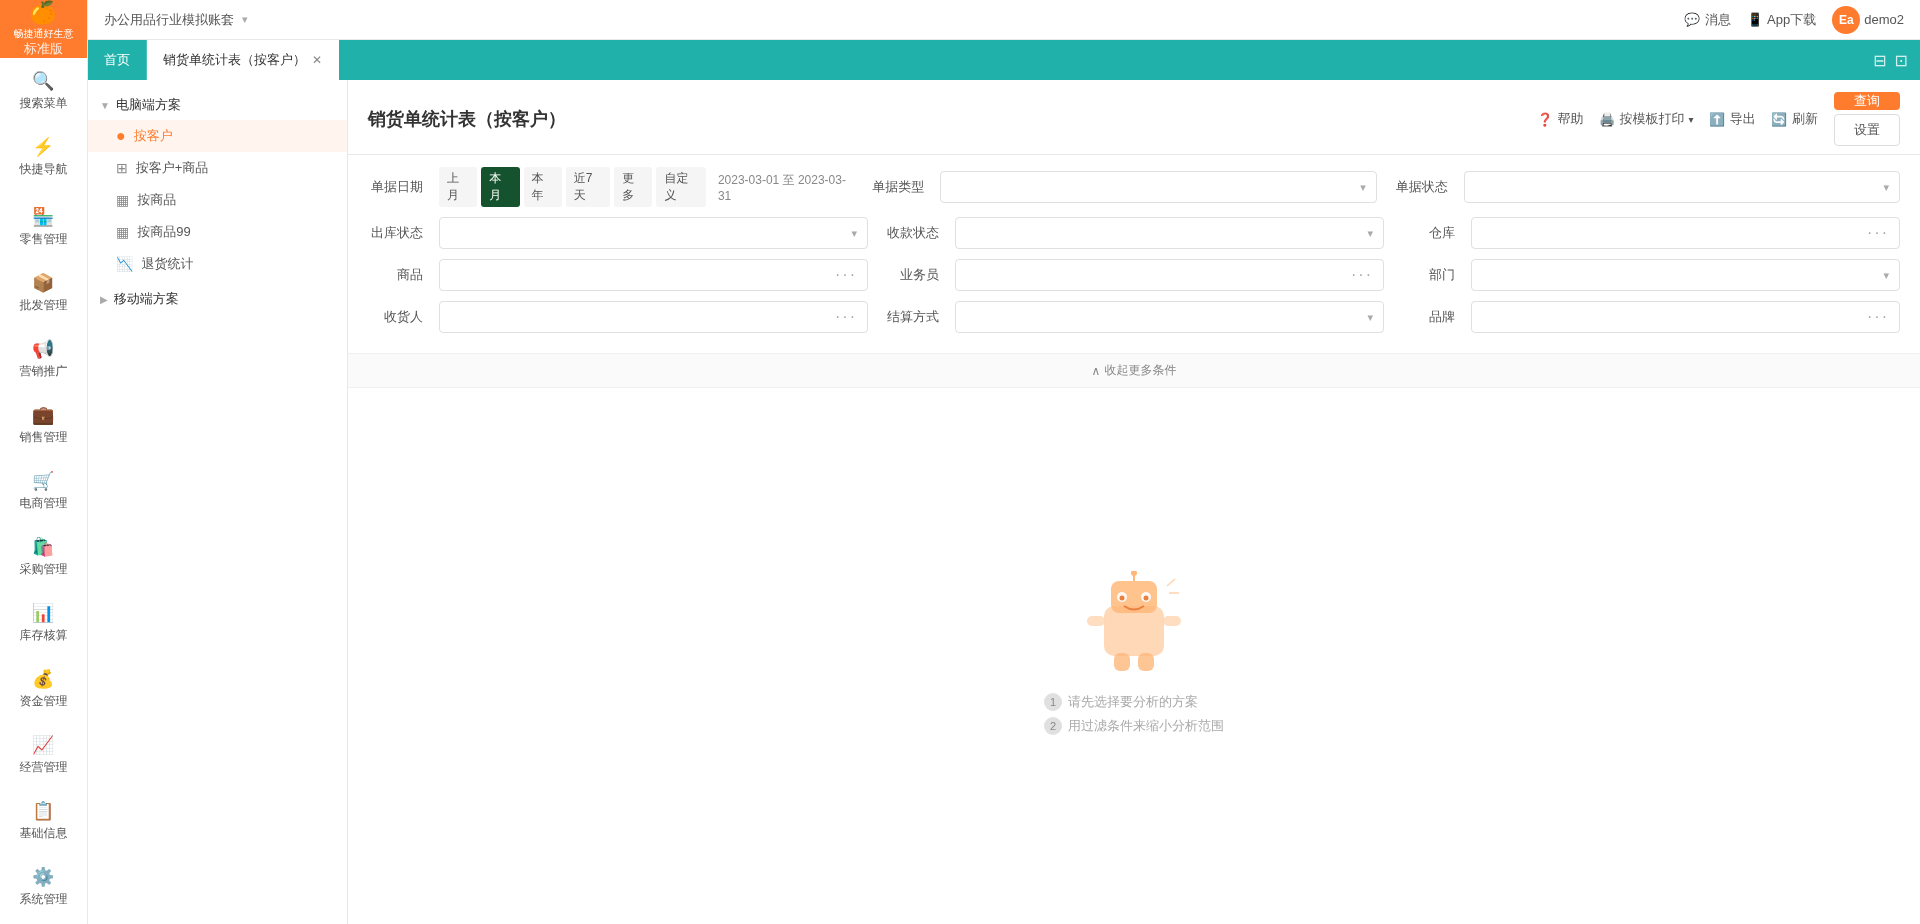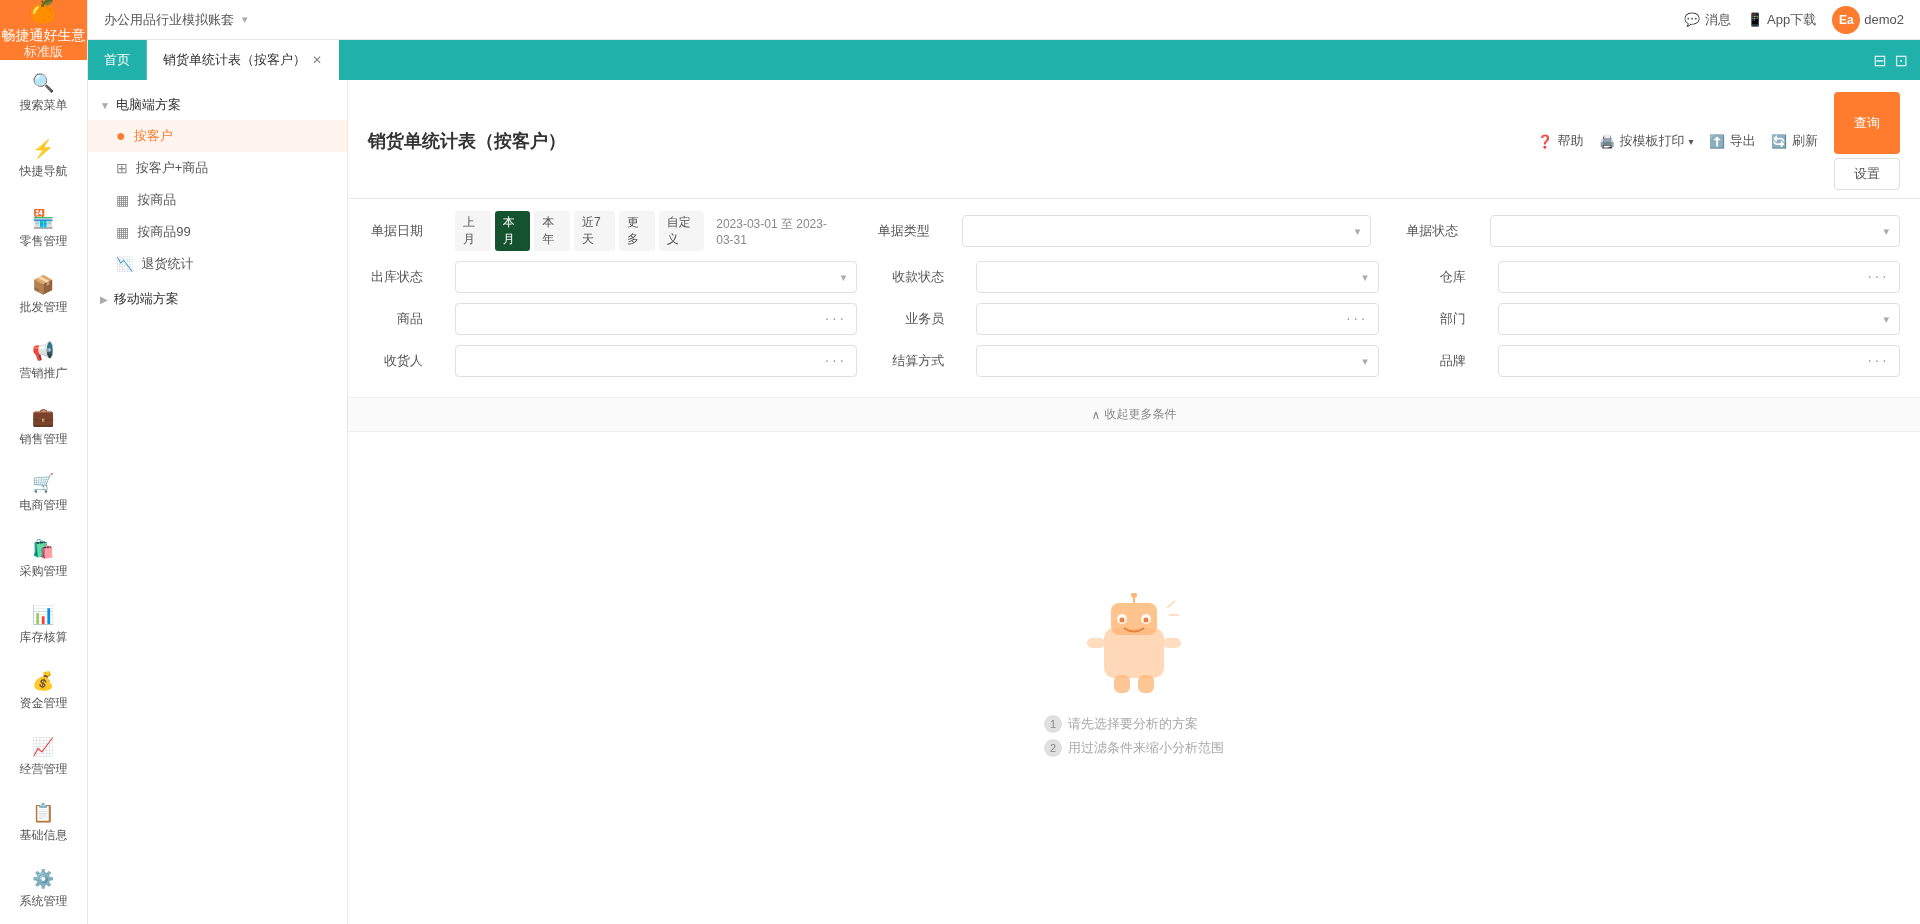--- a/index.html
+++ b/index.html
@@ -49,26 +49,26 @@
     .scheme-item.active { background: #fff5ee; color: #ff7b2d; }
     .scheme-item-icon { font-size: 14px; color: #888; }
     .scheme-item.active .scheme-item-icon { color: #ff7b2d; }
 
     
     .right-panel { flex: 1; display: flex; flex-direction: column; overflow: hidden; }
     .page-title-bar { padding: 12px 20px 8px; background: #fff; border-bottom: 1px solid #e8e8e8; display: flex; align-items: center; justify-content: space-between; flex-shrink: 0; }
     .page-title { font-size: 18px; font-weight: bold; color: #333; }
     .page-actions { display: flex; align-items: center; gap: 16px; }
     .page-action-btn { display: flex; align-items: center; gap: 4px; cursor: pointer; color: #555; font-size: 13px; }
-    .page-action-primary { background: #ff7b2d; color: #fff; border: none; padding: 22px 20px; border-radius: 4px; cursor: pointer; font-size: 13px; }
+    .page-action-primary { background: #ff7b2d; color: #fff; border: none; padding: 0 20px; border-radius: 4px; cursor: pointer; font-size: 13px; }
     .page-action-secondary { background: #fff; color: #555; border: 1px solid #ddd; padding: 6px 16px; border-radius: 4px; cursor: pointer; font-size: 13px; }
 
     
     .filter-area { background: #fff; padding: 12px 20px; border-bottom: 1px solid #f0f0f0; flex-shrink: 0; }
-    .filter-row { display: flex; align-items: center; gap: 32px; margin-bottom: 10px; }
+    .filter-row { display: flex; align-items: center; gap: 16px; margin-bottom: 10px; }
     .filter-row:last-child { margin-bottom: 8px; }
     .filter-label { color: #555; font-size: 13px; white-space: nowrap; min-width: 55px; text-align: right; }
     .filter-input { flex: 1; border: 1px solid #e0e0e0; border-radius: 4px; padding: 5px 10px; font-size: 13px; color: #333; background: #fff; display: flex; align-items: center; justify-content: space-between; cursor: pointer; height: 32px; }
     .filter-input .arrow { color: #aaa; font-size: 11px; }
     .filter-input .dots { color: #aaa; font-size: 16px; letter-spacing: 2px; }
     .date-filter { display: flex; align-items: center; gap: 4px; flex: 1; }
     .date-tabs { display: flex; gap: 4px; margin-right: 4px; }
     .date-tab { padding: 3px 8px; border-radius: 3px; cursor: pointer; font-size: 12px; color: #555; background: #f5f5f5; }
     .date-tab.active { background: #14532d; color: #fff; }
     .date-range-text { font-size: 12px; color: #888; margin-left: 4px; }
@@ -81,21 +81,21 @@
     .empty-tips { color: #aaa; font-size: 13px; }
     .empty-tip-item { display: flex; align-items: center; gap: 6px; margin-bottom: 6px; }
     .tip-num { width: 18px; height: 18px; border-radius: 50%; background: #e0e0e0; color: #888; font-size: 11px; display: flex; align-items: center; justify-content: center; }
   </style>
 </head>
 <body>
 
 <div class="sidebar">
   <div class="sidebar-logo">
     <span class="sidebar-logo-icon">🍊</span>
-    <span style="font-size:14px;line-height:1.2;text-align:right">畅捷通好生意</span>
+    <span style="font-size:10px;line-height:1.2;text-align:right">畅捷通好生意</span>
     <span style="font-size:13px;opacity:0.85">标准版</span>
   </div>
 
   <div class="sidebar-item">
     <span class="sidebar-item-icon">🔍</span>
     <span>搜索菜单</span>
   </div>
   <div class="sidebar-item">
     <span class="sidebar-item-icon">⚡</span>
     <span>快捷导航</span>

